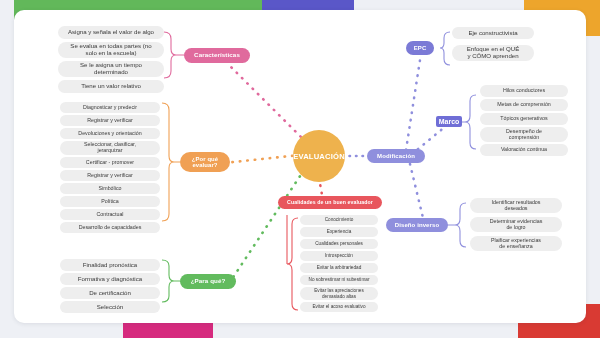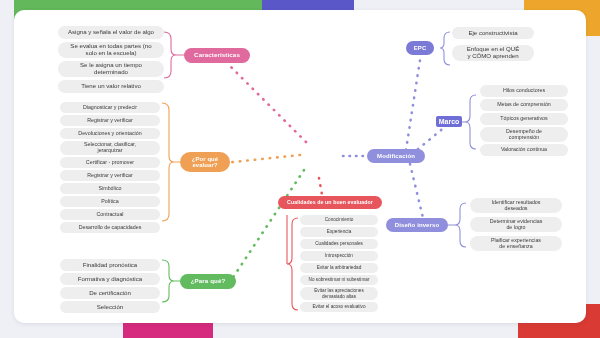--- a/index.html
+++ b/index.html
@@ -133,20 +133,21 @@
       <path d="M292 132 L215 55" stroke="#e06a9d" stroke-width="2.6" stroke-linecap="round" stroke-dasharray="0.5 7" fill="none"></path>
       <path d="M286 145 L210 153" stroke="#f0a054" stroke-width="2.6" stroke-linecap="round" stroke-dasharray="0.5 7" fill="none"></path>
       <path d="M290 160 L216 272" stroke="#62bb5e" stroke-width="2.6" stroke-linecap="round" stroke-dasharray="0.5 7" fill="none"></path>
       <path d="M305 168 L310 196" stroke="#e8565d" stroke-width="2.6" stroke-linecap="round" stroke-dasharray="0.5 7" fill="none"></path>
       <path d="M329 146 L352 146" stroke="#8f8fdd" stroke-width="2.6" stroke-linecap="round" stroke-dasharray="0.5 6" fill="none"></path>
       <path d="M392 140 L406 50" stroke="#8f8fdd" stroke-width="2.6" stroke-linecap="round" stroke-dasharray="0.5 7" fill="none"></path>
       <path d="M398 144 L432 116" stroke="#8f8fdd" stroke-width="2.6" stroke-linecap="round" stroke-dasharray="0.5 7" fill="none"></path>
       <path d="M396 154 L410 212" stroke="#8f8fdd" stroke-width="2.6" stroke-linecap="round" stroke-dasharray="0.5 7" fill="none"></path>
     </svg>
 
+    <div id="central" style="left:279px; top:120px; width:52px; height:52px;">EVALUACIÓN</div>
 
     <div class="pill pill-caracteristicas" style="left:170px; top:38px; width:66px; height:15px; font-size:6.2px;">Características</div>
     <div class="chip s9" style="left:44px; top:16px;  width:106px; height:13px;">Asigna y señala el valor de algo</div>
     <div class="chip s9" style="left:44px; top:32px;  width:106px; height:16px;">Se evalua en todas partes (no
 solo en la escuela)</div>
     <div class="chip s9" style="left:44px; top:51px;  width:106px; height:16px;">Se le asigna un tiempo
 determinado</div>
     <div class="chip s9" style="left:44px; top:70px;  width:106px; height:13px;">Tiene un valor relativo</div>
 
     <div class="pill pill-porque" style="left:166px; top:142px; width:50px; height:20px; font-size:5.9px;">¿Por qué

